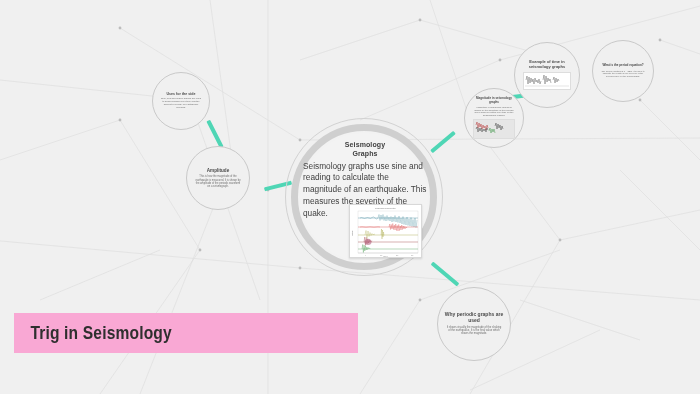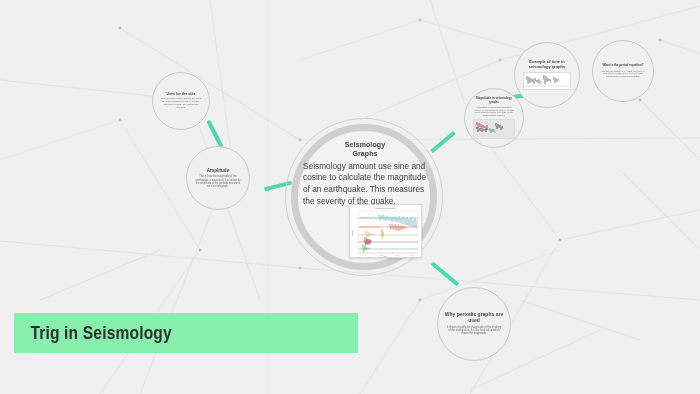--- a/index.html
+++ b/index.html
@@ -68,21 +68,21 @@
   }
   #seis-main{left:349px;top:204px;width:73px;height:54px;
     box-shadow:0 1px 2px rgba(0,0,0,.13);}
 
   
   .conn{position:absolute;background:#4fd6b5;border-radius:1px;}
 
   
   #title-banner{
     position:absolute;left:14px;top:313px;width:344px;height:40px;
-    background:#86efac;display:flex;align-items:center;
+    background:#f9a8d4;display:flex;align-items:center;
   }
   #title-text{
     font-family:"Liberation Sans", sans-serif;
     font-weight:bold;font-size:19px;color:#2f2f2f;
     padding-left:20px;letter-spacing:.2px;
     transform:scaleX(.82);transform-origin:left center;
   }
 </style>
 </head>
 <body>
@@ -191,21 +191,21 @@
 
   <div id="center-ring-outer"></div>
   <div id="center-ring-thick"></div>
   <div id="center-node"></div>
 
   <div id="center-text-wrap">
     <div id="center-title">
       <div>Seismology</div>
       <div>Graphs</div>
     </div>
-    <div id="center-body">Seismology amount use sine and cosine to calculate the magnitude of an earthquake. This measures the severity of the quake.</div>
+    <div id="center-body">Seismology graphs use sine and reading to calculate the magnitude of an earthquake. This measures the severity of the quake.</div>
   </div>
 
   <div class="seis" id="seis-main">
     <svg width="71" height="52" viewBox="0 0 142 104">
       <rect x="0" y="0" width="142" height="104" fill="#ffffff"></rect>
       <text x="71" y="8" font-size="3.4" fill="#777" text-anchor="middle" font-family="Liberation Sans, sans-serif">seismogram record section</text>
       <g stroke="#bbb" stroke-width="0.5" fill="none">
         <rect x="16" y="12" width="120" height="84"></rect>
       </g>
 

